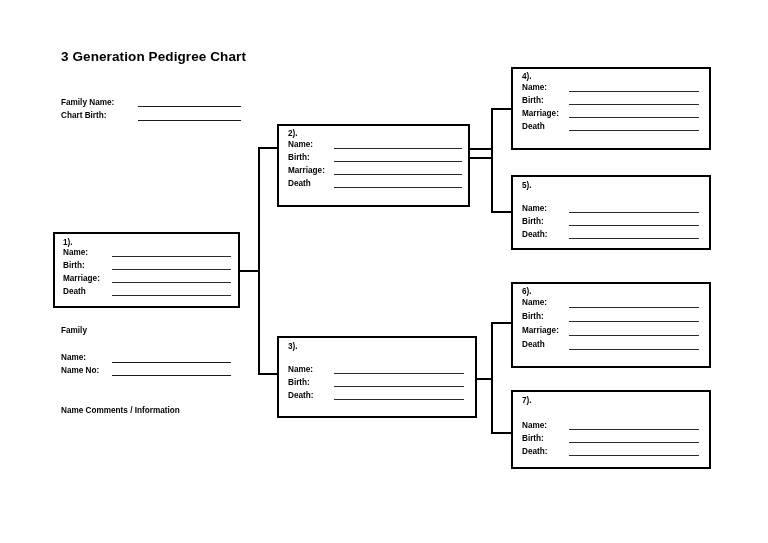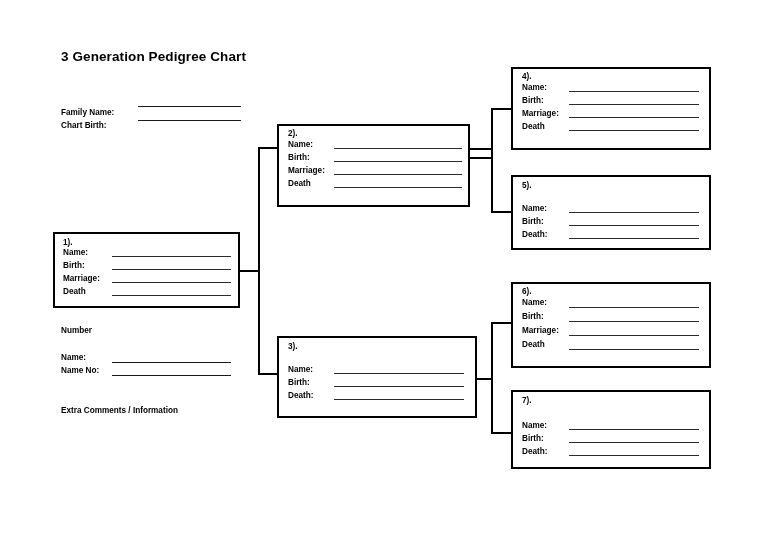--- a/index.html
+++ b/index.html
@@ -29,21 +29,21 @@
   }
   
   .hdr-row {
     position: absolute;
     font-size: 8.2px;
     font-weight: bold;
   }
   .hdr-label {
     position: absolute;
     left: 0;
-    top: 10px;
+    top: 0;
     white-space: nowrap;
   }
   .hdr-line {
     position: absolute;
     height: 0;
     border-bottom: 1.6px solid #1a1a1a;
   }
   
   .pbox {
     position: absolute;
@@ -198,23 +198,23 @@
   <div class="pbox" style="left:511px; top:390px; width:200px; height:79px;">
     <span class="pnum" style="left:9px; top:4px;">7).</span>
     <span class="plabel" style="left:9px; top:29px;">Name:</span>
     <span class="plabel" style="left:9px; top:42px;">Birth:</span>
     <span class="plabel" style="left:9px; top:55px;">Death:</span>
     <div class="pline" style="left:56px; top:37px; width:130px;"></div>
     <div class="pline" style="left:56px; top:50px; width:130px;"></div>
     <div class="pline" style="left:56px; top:63px; width:130px;"></div>
   </div>
 
-  <div class="ftext" style="left:61px; top:326px;">Number</div>
+  <div class="ftext" style="left:61px; top:326px;">Family</div>
 
   <div class="ftext" style="left:61px; top:353px;">Name:</div>
   <div class="hdr-line" style="left:112px; top:362px; width:119px;"></div>
 
   <div class="ftext" style="left:61px; top:366px;">Name No:</div>
   <div class="hdr-line" style="left:112px; top:375px; width:119px;"></div>
 
-  <div class="ftext" style="left:61px; top:406px;">Extra Comments / Information</div>
+  <div class="ftext" style="left:61px; top:406px;">Name Comments / Information</div>
 
 </div>
 
 </body></html>

